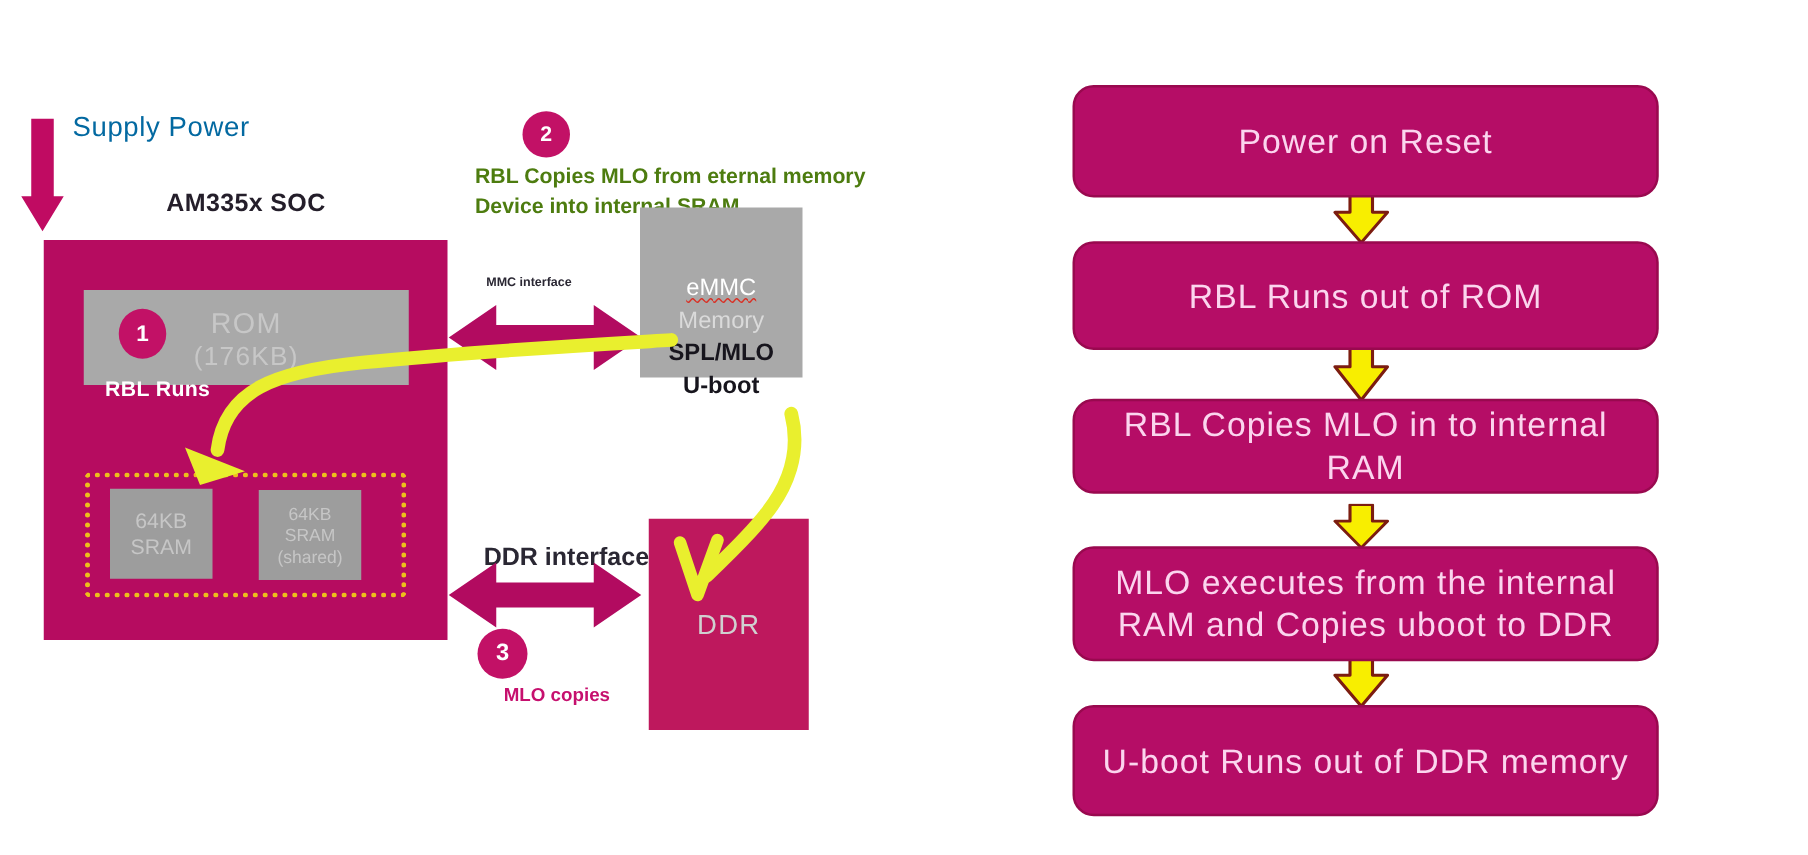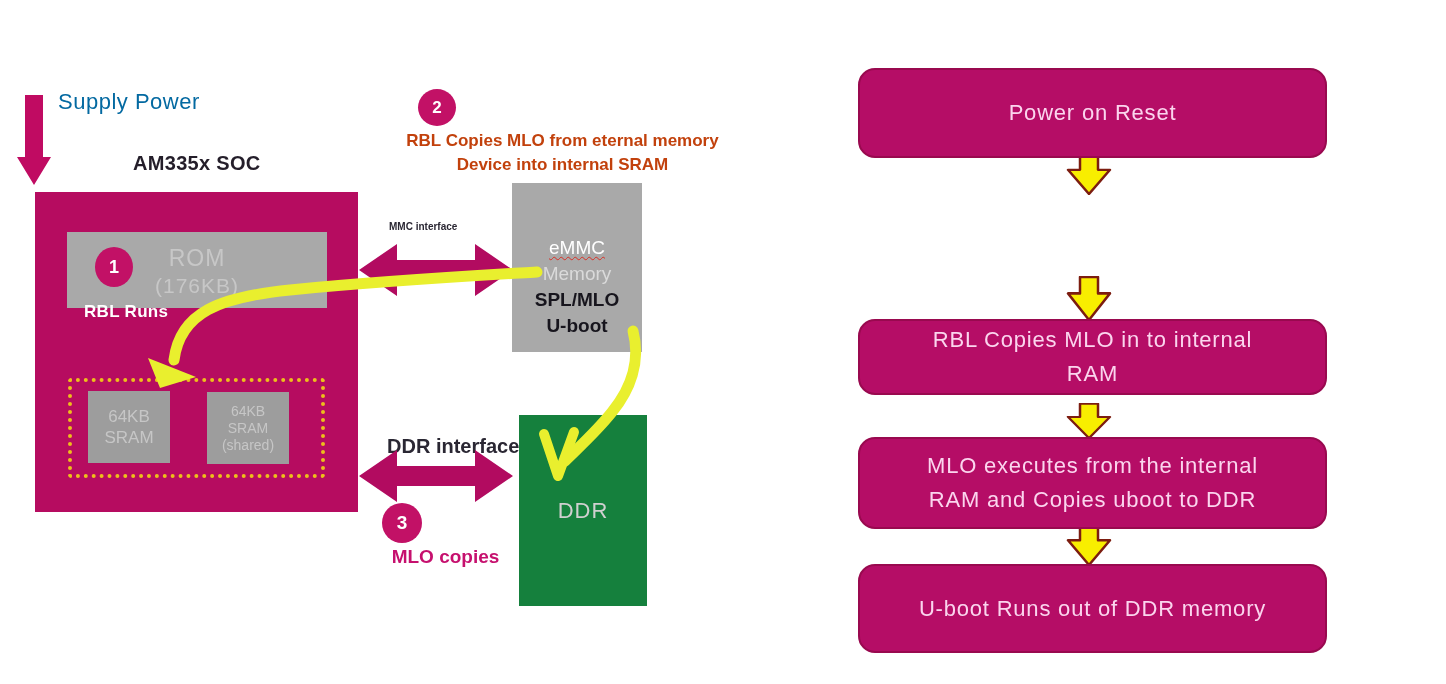--- a/index.html
+++ b/index.html
@@ -24,41 +24,41 @@
   .badge-1{left:95px;top:247px;width:38px;height:40px;font-size:18px;}
   .badge-2{left:418px;top:89px;width:38px;height:37px;font-size:17px;}
   .badge-3{left:382px;top:503px;width:40px;height:40px;font-size:19px;}
   .sram-region{left:68px;top:378px;width:257px;height:100px;border:4px dotted #edbf1b;border-radius:4px;}
   .sram-box{background:#9d9d9d;color:#c6c6c6;display:flex;flex-direction:column;
     align-items:center;justify-content:center;text-align:right;}
   .sram-1{left:88px;top:391px;width:82px;height:72px;font-size:17px;line-height:21px;}
   .sram-2{left:207px;top:392px;width:82px;height:72px;font-size:14px;line-height:17px;}
 
   
-  .step2-caption{left:380px;top:129px;width:365px;text-align:center;font-size:17px;font-weight:bold;
-    color:#c2410c;line-height:24px;}
+  .step2-caption{left:380px;top:129px;width:365px;text-align:left;font-size:17px;font-weight:bold;
+    color:#4d7c0f;line-height:24px;}
   .mmc-label{left:389px;top:221px;font-size:10px;font-weight:bold;color:#2a2733;}
   .ddr-if-label{left:387px;top:435px;font-size:20px;font-weight:bold;color:#2a2733;}
-  .emmc-box{left:512px;top:183px;width:130px;height:169px;background:#a9a9a9;
+  .emmc-box{left:512px;top:166px;width:130px;height:136px;background:#a9a9a9;
     display:flex;flex-direction:column;align-items:center;padding-top:52px;text-align:center;}
   .emmc-box div{line-height:26px;font-size:19px;}
   .emmc-line1{color:#ffffff;text-decoration:underline wavy #d93025 1px;text-underline-offset:2px;}
   .emmc-line2{color:#dadada;}
   .emmc-line3,.emmc-line4{color:#17151d;font-weight:bold;}
-  .step3-caption{left:363px;top:544px;width:165px;text-align:center;font-size:19px;font-weight:bold;
+  .step3-caption{left:363px;top:544px;width:165px;text-align:center;font-size:15px;font-weight:bold;
     color:#c6106e;line-height:25px;}
-  .ddr-box{left:519px;top:415px;width:128px;height:191px;background:#15803d;
+  .ddr-box{left:519px;top:415px;width:128px;height:169px;background:#be185d;
     display:flex;align-items:center;justify-content:center;color:#d0d0d0;font-size:22px;letter-spacing:1px;}
 
   .overlay{left:0;top:0;width:860px;height:684px;pointer-events:none;z-index:5;}
 
   
   .flow-box{left:858px;width:469px;background:#b50d66;border:2px solid #99094f;border-radius:17px;
     display:flex;flex-direction:column;align-items:center;justify-content:center;
-    color:#fbd5ee;font-size:22px;letter-spacing:.8px;line-height:34px;text-align:center;z-index:2;}
+    color:#fbd5ee;font-size:27px;letter-spacing:.8px;line-height:34px;text-align:center;z-index:2;}
   .fb-1{top:68px;height:90px;}
   .fb-2{top:193px;height:87px;}
   .fb-3{top:319px;height:76px;}
   .fb-4{top:437px;height:92px;}
   .fb-5{top:564px;height:89px;}
   .flow-arrow{left:1066px;width:46px;z-index:1;}
   .fa-1{top:154px;height:41px;}
   .fa-2{top:276px;height:45px;}
   .fa-3{top:403px;height:36px;}
   .fa-4{top:524px;height:42px;}
@@ -133,20 +133,23 @@
 
     <g>
       <path d="M 633 331 C 641 362 630 390 612 412 C 597 431 578 448 565 461" fill="none" stroke="#e9ef2e" stroke-width="11" stroke-linecap="round"></path>
       <path d="M 544 434 L 558 476 L 574 432" fill="none" stroke="#e9ef2e" stroke-width="10" stroke-linecap="round" stroke-linejoin="round"></path>
     </g>
   </svg>
 
   <div class="abs flow-box fb-1">
     <div>Power on Reset</div>
   </div>
+  <div class="abs flow-box fb-2">
+    <div>RBL Runs out of ROM</div>
+  </div>
   <div class="abs flow-box fb-3">
     <div>RBL Copies MLO in to internal</div>
     <div>RAM</div>
   </div>
   <div class="abs flow-box fb-4">
     <div>MLO executes from the internal</div>
     <div>RAM and Copies uboot to DDR</div>
   </div>
   <div class="abs flow-box fb-5">
     <div>U-boot Runs out of DDR memory</div>

